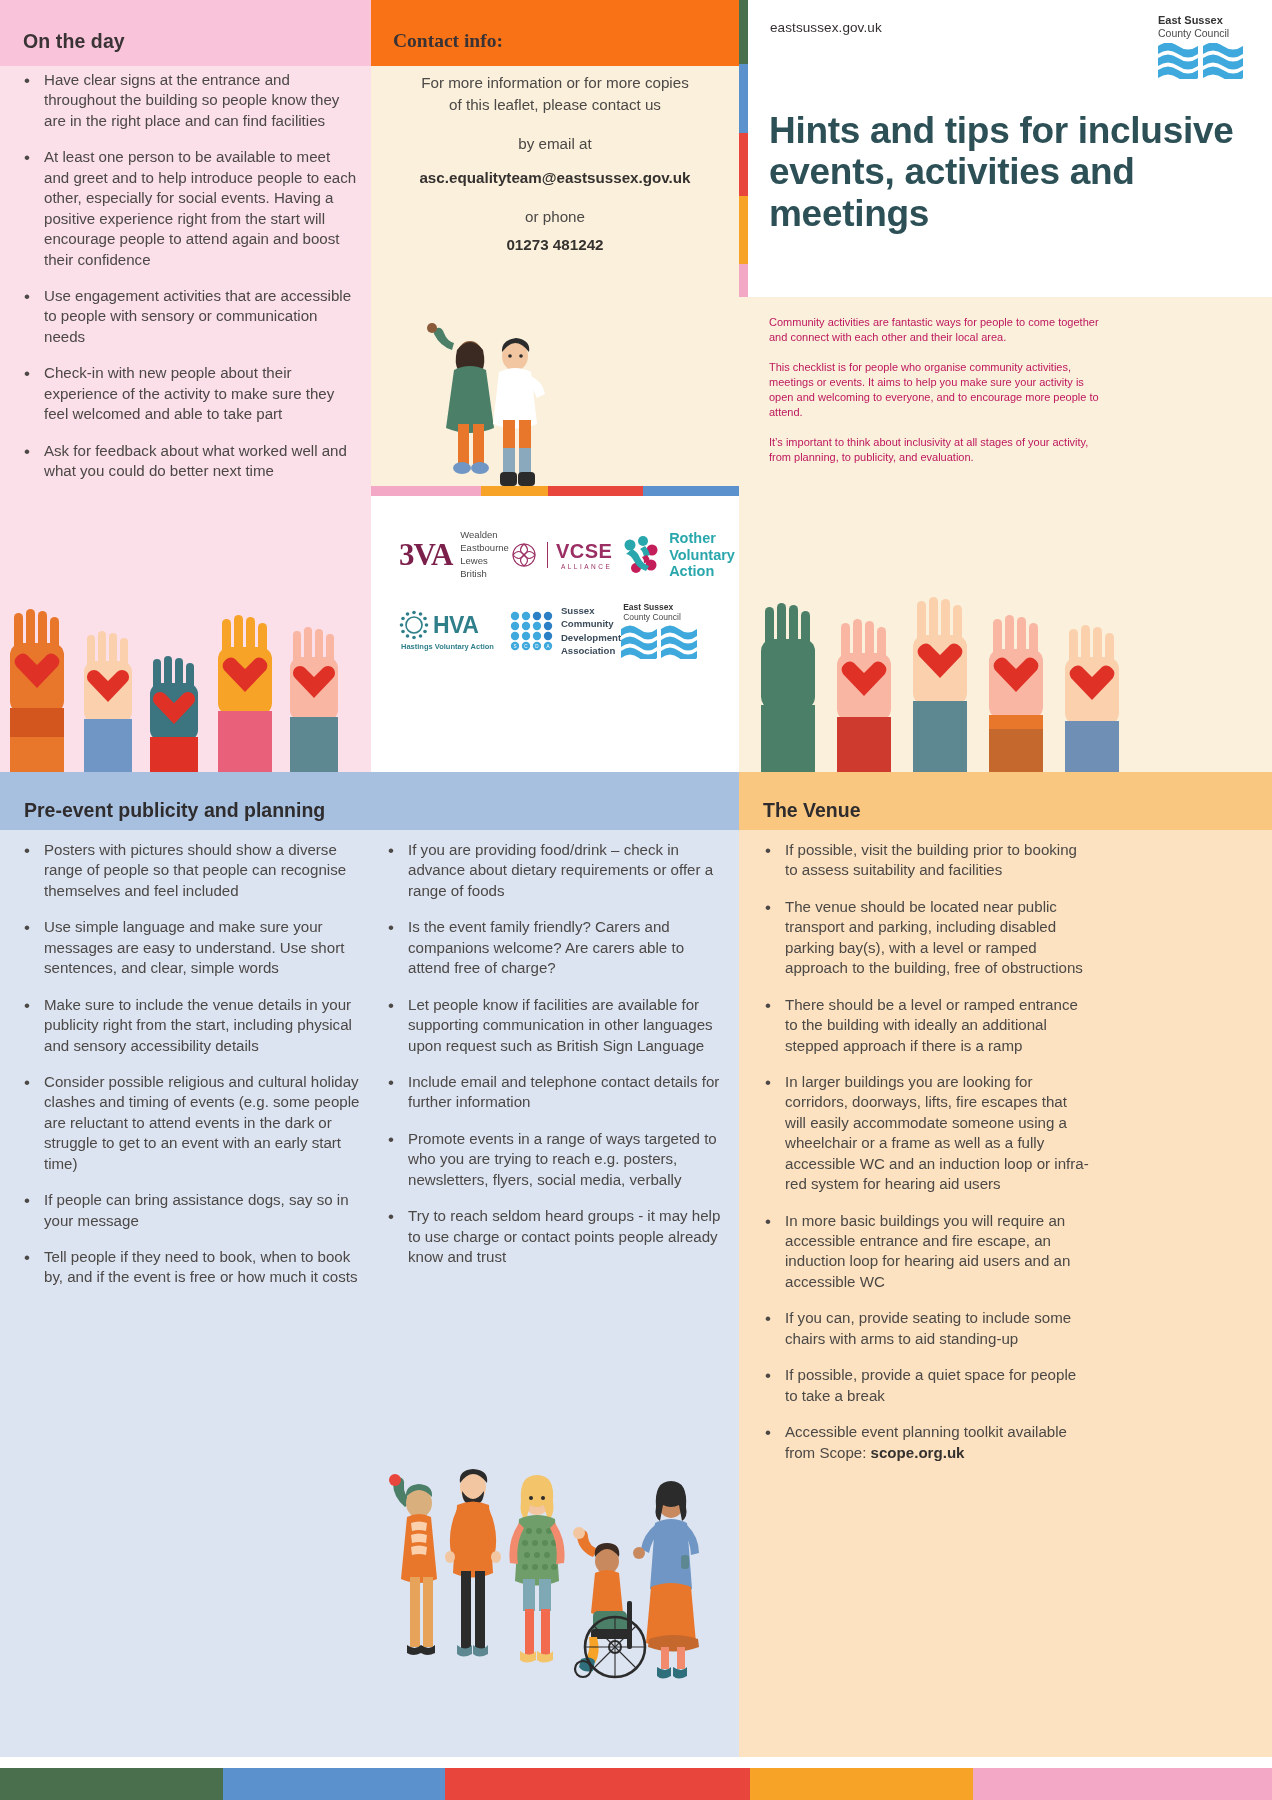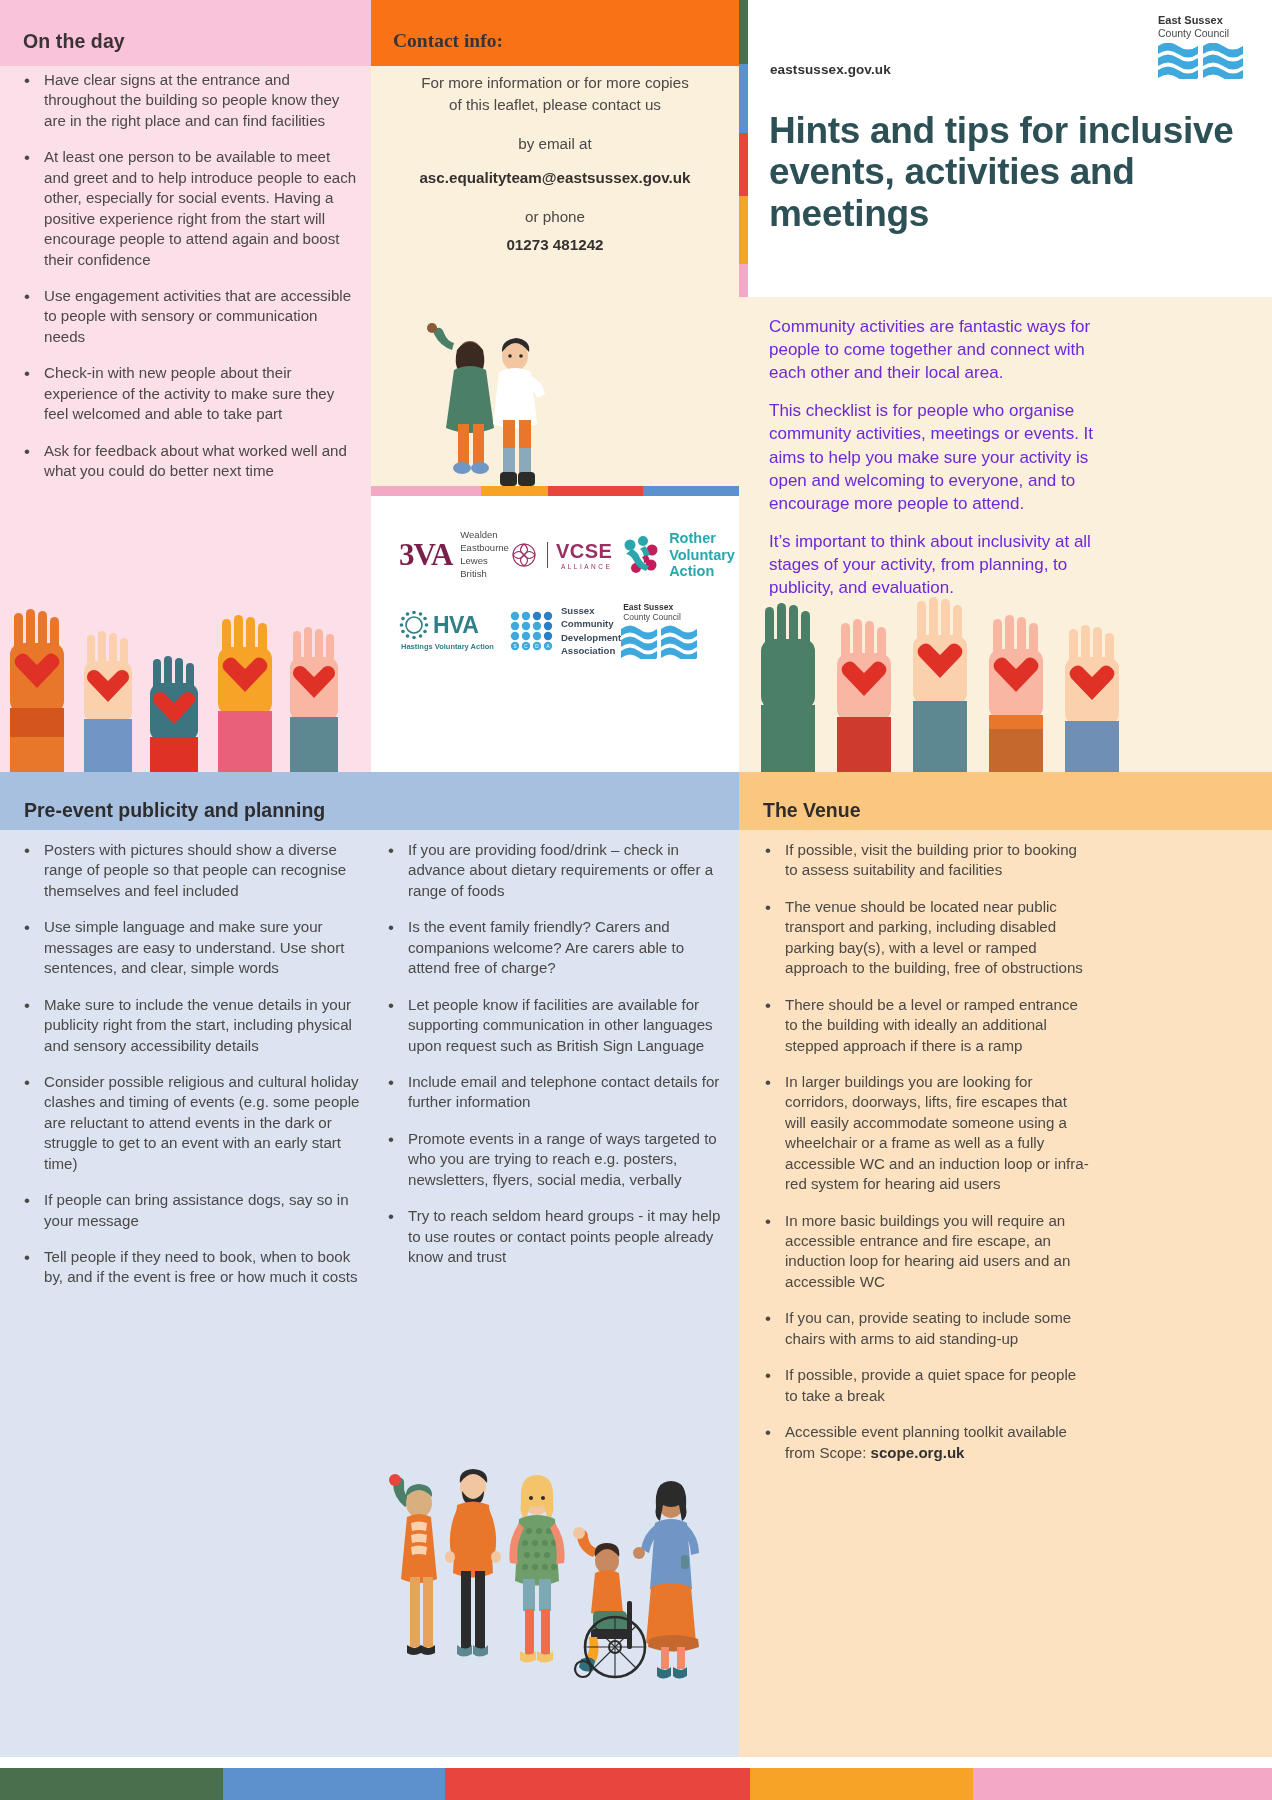--- a/index.html
+++ b/index.html
@@ -69,38 +69,38 @@
   .logo-cell { display: flex; align-items: center; gap: 8px; }
 
   
   .panel-right { position: absolute; left: 739px; top: 0; width: 533px; height: 898px; background: #ffffff; }
 
   .vstripe { position: absolute; left: 739px; top: 0; width: 9px; height: 300px; }
   .vstripe i { display: block; width: 100%; }
 
   .gov-url {
     position: absolute; left: 770px; top: 20px;
-    font-size: 13.5px; font-weight: bold; color: #33312f; letter-spacing: .1px; margin-top: 42px;
+    font-size: 13.5px; font-weight: normal; color: #33312f; letter-spacing: .1px;
   }
   .esc-logo { position: absolute; right: 28px; top: 14px; width: 86px; }
   .esc-logo .esc-txt { font-size: 10.5px; color: #4a4a4a; line-height: 1.22; text-align: left; }
   .esc-logo .esc-txt b { font-size: 11px; color: #333; display:block; font-weight:bold;}
 
   .main-title {
     position: absolute; left: 769px; top: 110px; width: 470px;
     font-size: 37px; line-height: 1.12; font-weight: bold; color: #2c5056;
     letter-spacing: -.3px;
   }
 
   .intro-box {
     position: absolute; left: 739px; top: 297px; width: 533px; height: 481px;
     background: #faf0dc;
   }
   .intro-box .inner { position: absolute; left: 30px; top: 18px; width: 330px; }
-  .intro-box p { font-size: 17px; line-height: 1.36; color: #6d28d9; margin-bottom: 15px; }
+  .intro-box p { font-size: 11px; line-height: 1.36; color: #be185d; margin-bottom: 15px; }
 
   .hands-right { position: absolute; left: 739px; top: 593px; width: 533px; height: 185px; }
   .hands-left  { position: absolute; left: 0; top: 593px; width: 371px; height: 185px; }
 
   
   .bot-band { position: absolute; left: 0; top: 772px; width: 1272px; height: 1002px; }
 
   .panel-pre {
     position: absolute; left: 0; top: 0; width: 739px; height: 985px;
     background: #dde4f1;
@@ -520,21 +520,21 @@
         <li>If people can bring assistance dogs, say so in your message</li>
         <li>Tell people if they need to book, when to book by, and if the event is free or how much it costs</li>
       </ul>
 
       <ul class="bl pre-col-b">
         <li>If you are providing food/drink – check in advance about dietary requirements or offer a range of foods</li>
         <li>Is the event family friendly? Carers and companions welcome? Are carers able to attend free of charge?</li>
         <li>Let people know if facilities are available for supporting communication in other languages upon request such as British Sign Language</li>
         <li>Include email and telephone contact details for further information</li>
         <li>Promote events in a range of ways targeted to who you are trying to reach e.g. posters, newsletters, flyers, social media, verbally</li>
-        <li>Try to reach seldom heard groups - it may help to use routes or contact points people already know and trust</li>
+        <li>Try to reach seldom heard groups - it may help to use charge or contact points people already know and trust</li>
       </ul>
 
       <div class="group-illus">
         <svg class="svgwrap" width="350" height="305" viewBox="0 0 350 305">
 
           <g transform="translate(8,32)">
             <path d="M22 30 q-12 -10 -12 -24 q0 -7 6 -6 q6 1 5 8 q-1 10 8 16z" fill="#4b7f68"></path>
             <circle cx="12" cy="3" r="6" fill="#e8453c"></circle>
             <ellipse cx="36" cy="26" rx="13" ry="15" fill="#d9b07d"></ellipse>
             <path d="M23 20 q13 -14 26 0 q1 -12 -13 -13 q-14 1 -13 13z" fill="#4b7f68"></path>

